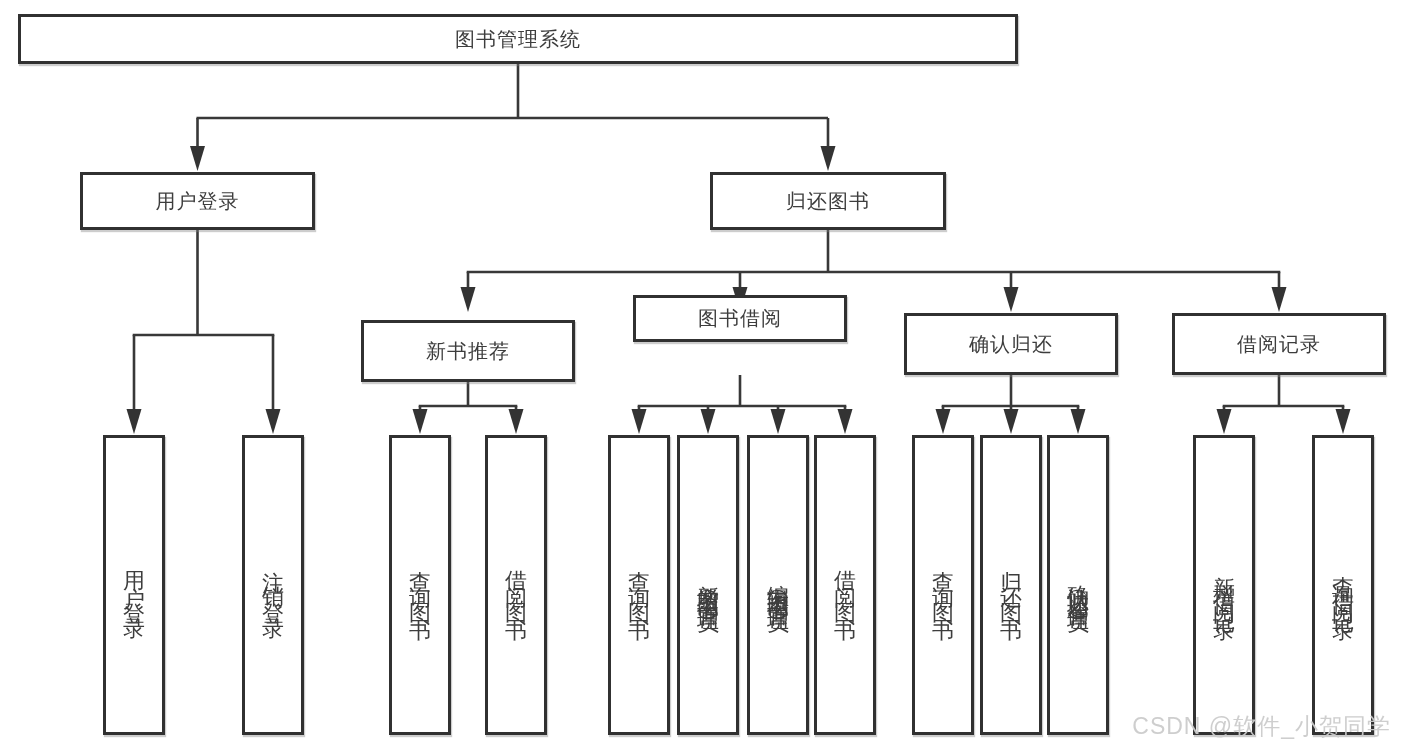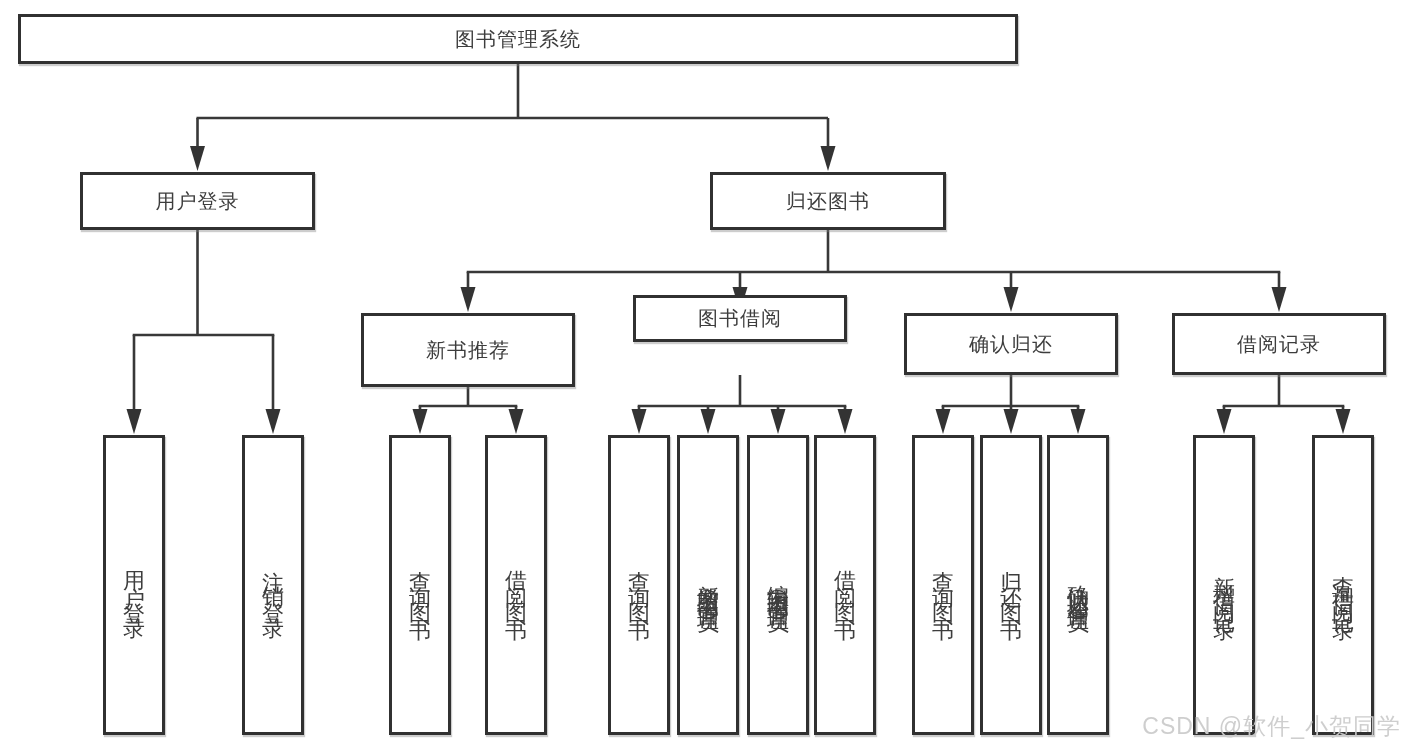--- a/index.html
+++ b/index.html
@@ -14,21 +14,21 @@
     display:flex; align-items:center; justify-content:center;
     color:#3d3d3d; z-index:2;
   }
   .hbox { font-size:20px; letter-spacing:1px; }
   .leaf { width:62px; height:300px; top:435px; }
   .vtext { writing-mode:vertical-rl; text-orientation:mixed; font-size:22px; line-height:1; }
   .ls4 { letter-spacing:16px; }
   .ls6 { letter-spacing:9px; }
   .ls9 { letter-spacing:4px; }
   .watermark {
-    position:absolute; right:4px; bottom:5px; z-index:6;
+    position:absolute; right:14px; bottom:5px; z-index:6;
     font-size:23px; color:rgba(203,203,203,0.95); letter-spacing:1px;
     white-space:nowrap;
   }
 </style>
 </head>
 <body>
 
 <div class="canvas">
 
   <svg class="connector-layer" width="1405" height="747">
@@ -103,21 +103,21 @@
     <span>图书管理系统</span>
   </div>
 
   <div class="box hbox" style="left:80px;top:172px;width:235px;height:58px">
     <span>用户登录</span>
   </div>
   <div class="box hbox" style="left:710px;top:172px;width:236px;height:58px">
     <span>归还图书</span>
   </div>
 
-  <div class="box hbox" style="left:361px;top:313px;width:214px;height:74px">
+  <div class="box hbox" style="left:361px;top:320px;width:214px;height:62px">
     <span>新书推荐</span>
   </div>
   <div class="box hbox" style="left:633px;top:295px;width:214px;height:47px">
     <span>图书借阅</span>
   </div>
   <div class="box hbox" style="left:904px;top:313px;width:214px;height:62px">
     <span>确认归还</span>
   </div>
   <div class="box hbox" style="left:1172px;top:313px;width:214px;height:62px">
     <span>借阅记录</span>

